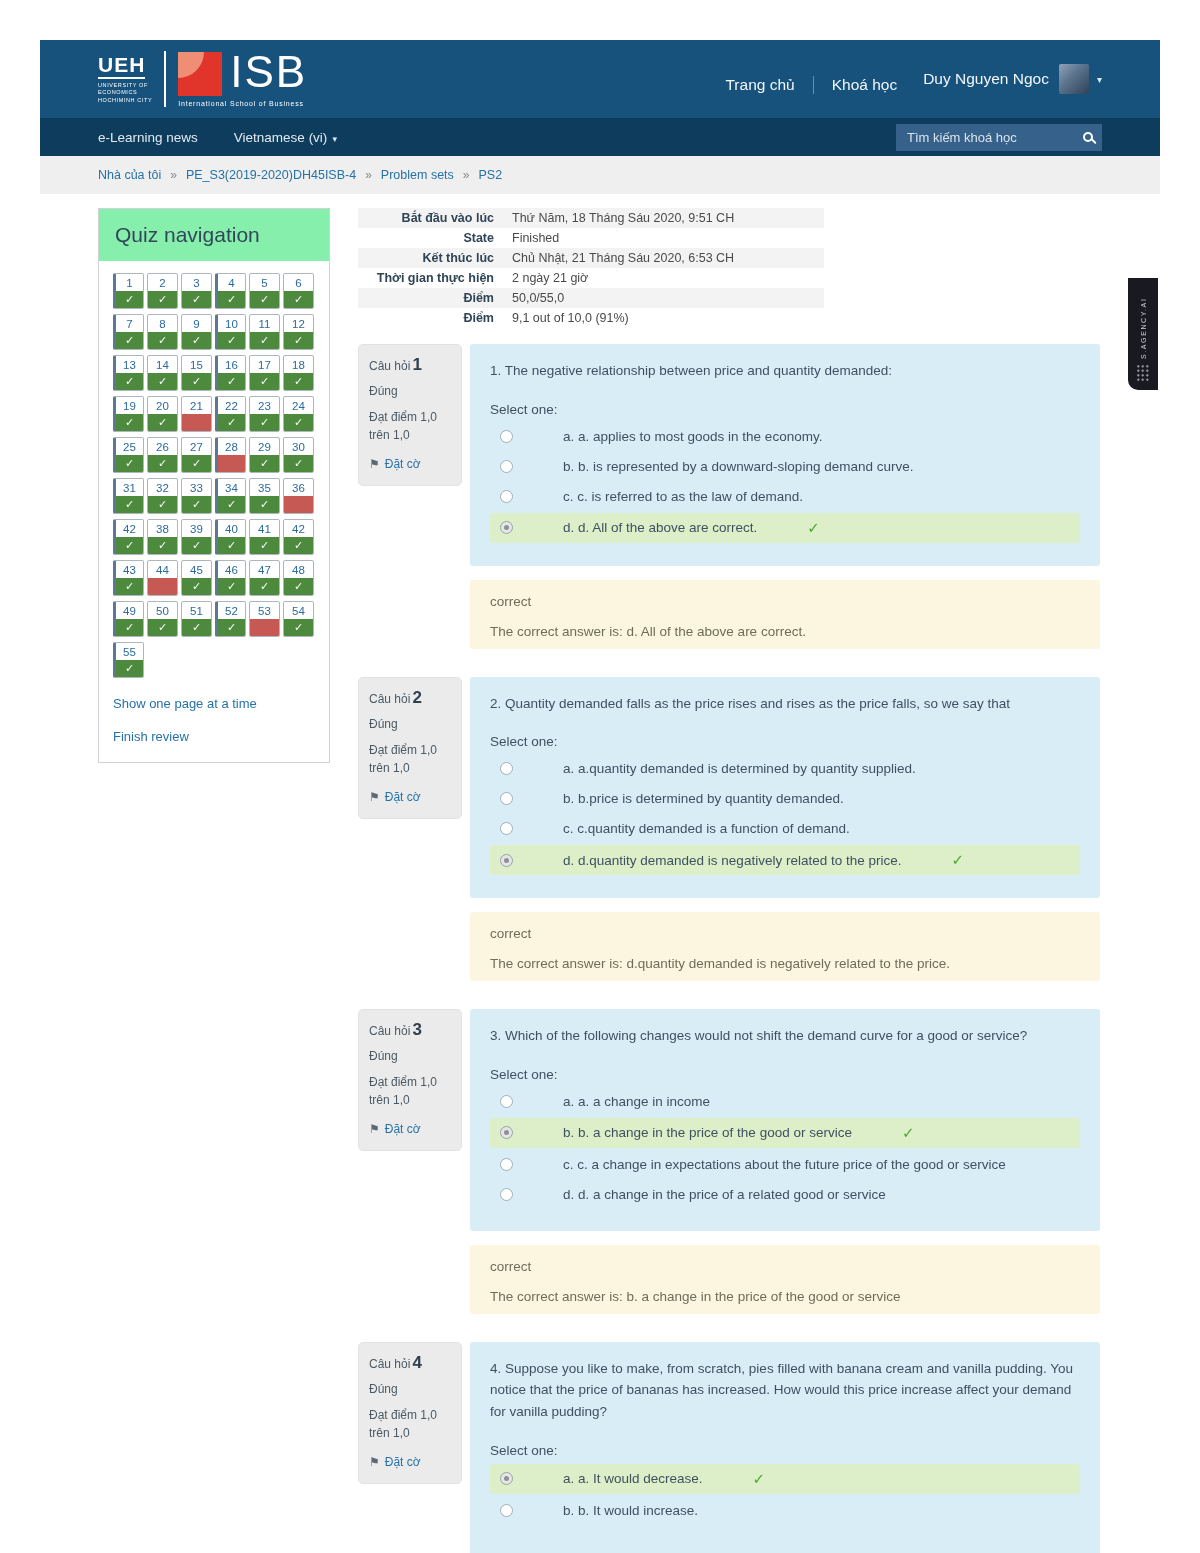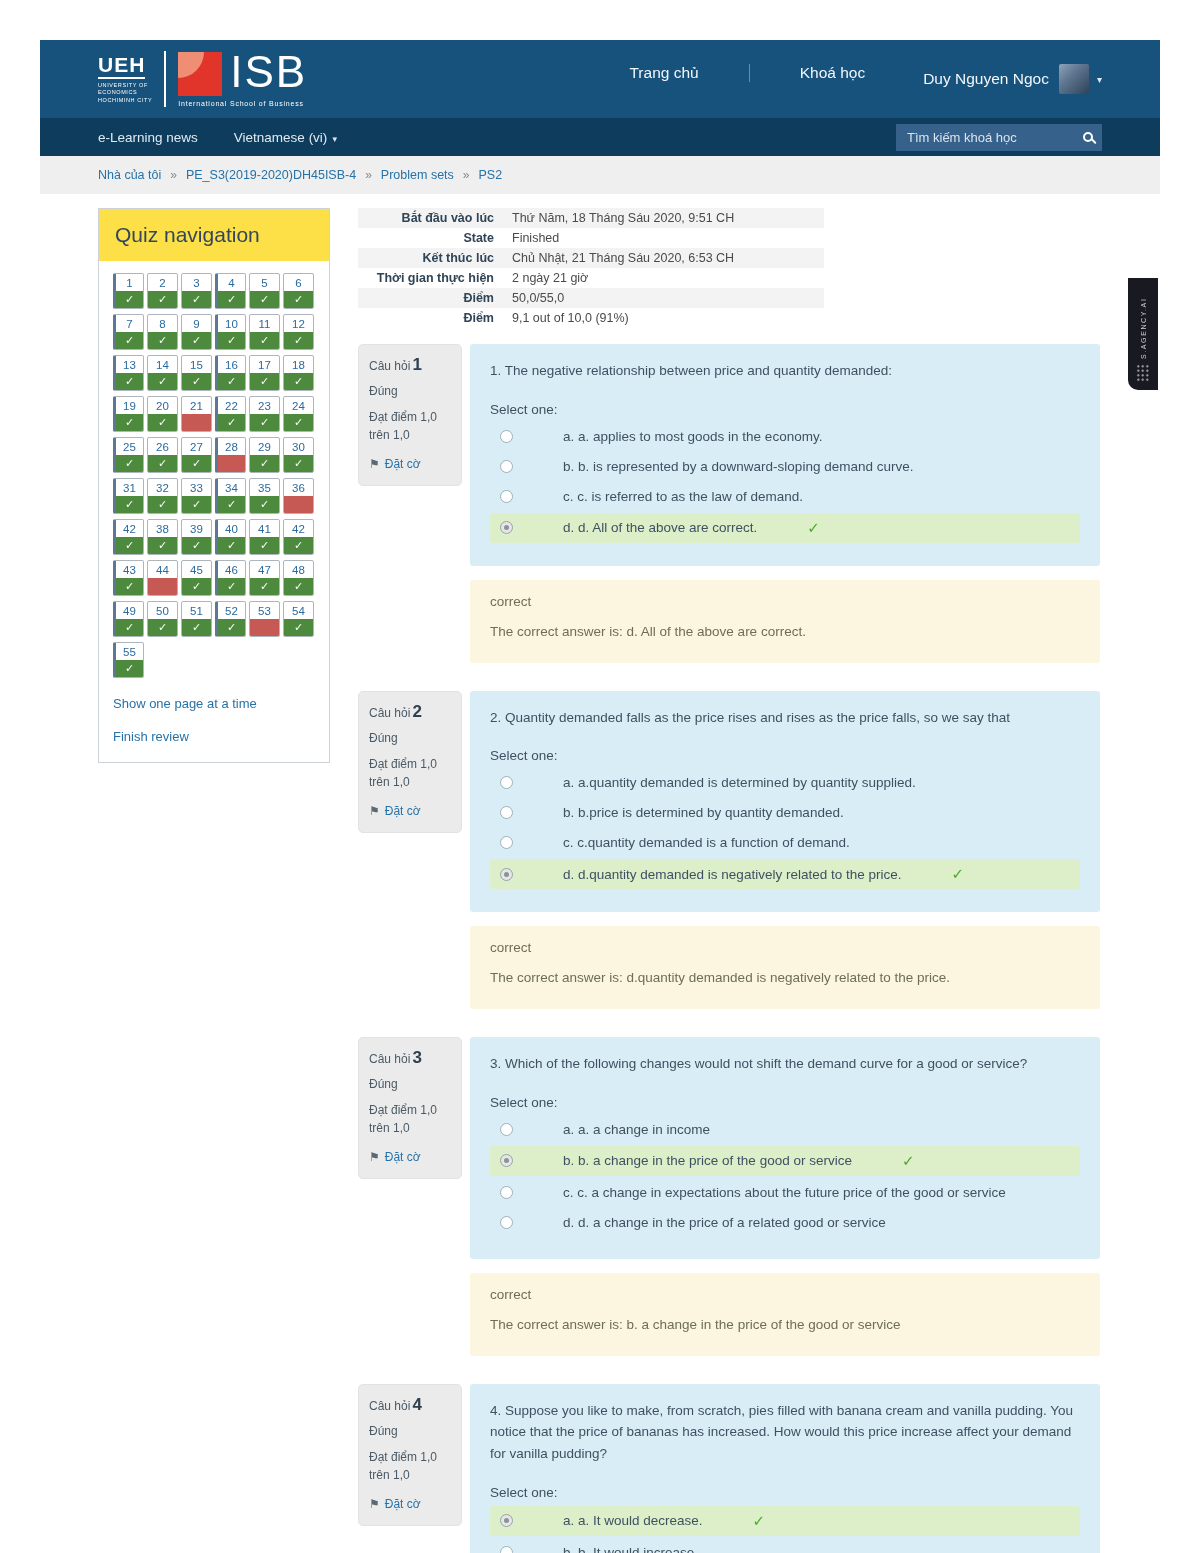--- a/index.html
+++ b/index.html
@@ -28,21 +28,21 @@
   .ueh{color:#fff;line-height:1;}
   .ueh-name{font-size:21px;font-weight:bold;letter-spacing:1px;border-bottom:2px solid #fff;padding-bottom:2px;display:inline-block;}
   .ueh-sub{font-size:5.5px;letter-spacing:.6px;margin-top:3px;line-height:1.35;white-space:pre-line;}
   .logo-divider{width:2px;height:56px;background:#fff;margin:0 12px 0 12px;}
   .isb-wrap{display:flex;flex-direction:column;}
   .isb-row{display:flex;align-items:flex-start;}
   .isb-sq{width:44px;height:44px;background:#e1342a;position:relative;overflow:hidden;flex:none;}
   .isb-sq::before{content:'';position:absolute;left:0;top:0;width:26px;height:26px;background:#ef8d75;border-radius:0 0 100% 0;}
   .isb-letters{color:#fff;font-size:44px;line-height:40px;letter-spacing:2px;margin-left:8px;font-weight:400;}
   .isb-sub{color:#fff;font-size:7px;letter-spacing:.8px;margin-top:4px;}
-  .topnav{margin-left:auto;display:flex;align-items:flex-start;color:#f2f6fa;font-size:15.5px;gap:32px;}
+  .topnav{margin-left:auto;display:flex;align-items:flex-end;color:#f2f6fa;font-size:15.5px;}
   .topnav a{color:#f2f6fa;text-decoration:none;cursor:pointer;}
   .topnav .sep{width:1px;height:18px;background:rgba(255,255,255,.35);margin:0 18px;}
   .usermenu{display:flex;align-items:center;margin-left:26px;cursor:pointer;}
   .avatar{width:30px;height:30px;border-radius:2px;margin-left:10px;
     background:linear-gradient(135deg,#8fa3b8 0%,#5e7690 40%,#2e4257 100%);}
   .caret{color:#dfe8f0;font-size:10px;margin-left:8px;}
 
   
   .subbar{height:38px;background:var(--subbar-blue);display:flex;align-items:center;padding:0 58px;color:#e2eaf1;font-size:13.5px;}
   .subbar a{color:#e2eaf1;text-decoration:none;margin-right:36px;cursor:pointer;}
@@ -54,21 +54,21 @@
   .mag::after{content:'';position:absolute;width:7px;height:2px;background:#fff;transform:rotate(45deg);right:-6px;bottom:-2px;border-radius:1px;}
 
   
   .breadcrumb{height:38px;background:#efefef;display:flex;align-items:center;padding:0 58px;font-size:12.5px;color:#777;}
   .breadcrumb a{color:var(--link);text-decoration:none;cursor:pointer;}
   .breadcrumb .bsep{margin:0 9px;color:#888;font-size:12px;}
 
   
   .main{padding:14px 58px 30px;position:relative;background:#fff;}
   .quiznav{float:left;width:232px;border:1px solid #ccd2d8;background:#fff;}
-  .qn-head{background:#fde047;padding:14px 16px;font-size:21px;color:#33475a;}
+  .qn-head{background:#86efac;padding:14px 16px;font-size:21px;color:#33475a;}
   .qn-body{padding:12px 14px 18px;}
   .qn-grid{display:grid;grid-template-columns:repeat(6,31px);gap:5px 3px;}
   .qbtn{height:36px;border:1px solid #aeb6bd;border-radius:2px;background:#fff;display:flex;flex-direction:column;overflow:hidden;cursor:pointer;}
   .qbtn.pagestart{border-left:3px solid #5b7997;}
   .qnum{flex:1;font-size:11.5px;color:#2a6a9e;display:flex;align-items:center;justify-content:center;}
   .qstate{height:17px;background:var(--green);color:#fff;font-size:11px;font-weight:bold;display:flex;align-items:center;justify-content:center;flex:none;}
   .qbtn.wrong .qstate{background:var(--red);color:transparent;}
   .qn-links{margin-top:16px;}
   .qn-links a{display:block;color:var(--link);font-size:13px;text-decoration:none;margin-top:18px;cursor:pointer;}
 
@@ -92,21 +92,21 @@
   .qi-flag a{color:var(--link);font-size:12px;text-decoration:none;cursor:pointer;}
   .qcontent{flex:1;margin-left:8px;background:var(--content-blue);border-radius:3px;padding:16px 20px 20px;font-size:13.5px;color:#3f5161;}
   .qtext{line-height:1.6;margin-bottom:20px;}
   .qselect{margin-bottom:6px;}
   .option{display:flex;align-items:center;padding:6px 10px;margin:3px 0;border-radius:3px;cursor:pointer;gap:41px;}
   .radio{width:13px;height:13px;border:1px solid #9fb0ba;border-radius:50%;background:#fff;margin-right:9px;flex:none;position:relative;}
   .option.selected{background:var(--green-hl);}
   .option.selected .radio{background:#e6e6e6;border-color:#98a2a8;}
   .option.selected .radio::after{content:'';position:absolute;inset:3px;border-radius:50%;background:#8b9298;}
   .check{color:#4ba82e;font-weight:bold;font-size:15px;margin-left:9px;}
-  .feedback{margin:14px 0 0 112px;background:var(--fb-yellow);border-radius:3px;padding:14px 20px 24px;font-size:13.5px;color:#6e6e58;}
+  .feedback{margin:14px 0 0 112px;background:var(--fb-yellow);border-radius:3px;padding:14px 20px 10px;font-size:13.5px;color:#6e6e58;}
   .fb-title{margin-bottom:15px;}
 
   
   .side-tab{position:absolute;left:1128px;top:278px;width:30px;height:112px;background:#191922;border-radius:0 0 0 10px;
     display:flex;flex-direction:column;align-items:center;padding:9px 0 7px;z-index:6;}
   .side-tab .vtext{writing-mode:vertical-rl;transform:rotate(180deg);font-size:7px;letter-spacing:1.6px;color:#c9cad2;flex:1;}
   .side-tab .dots{width:14px;height:19px;margin-top:5px;flex:none;
     background-image:radial-gradient(circle,#9a9ba3 1px,transparent 1.3px);background-size:4.5px 4.5px;}
 </style>
 </head>

